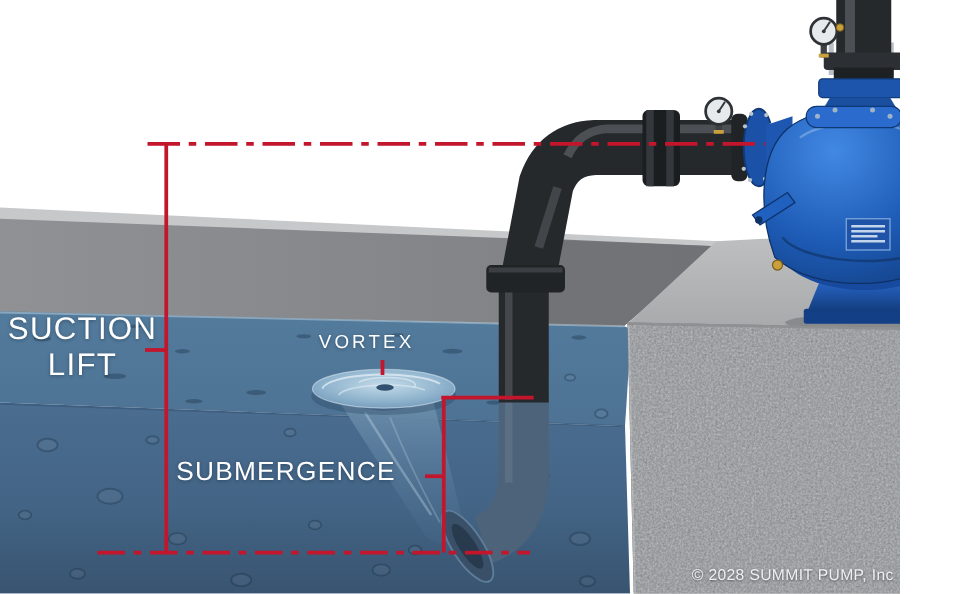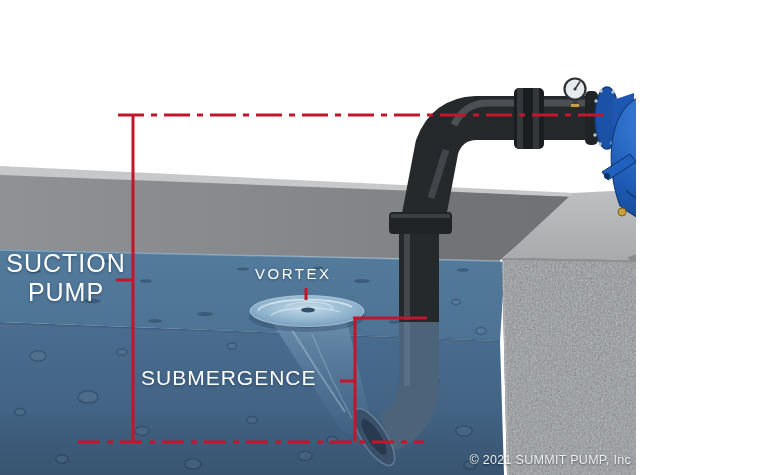--- a/index.html
+++ b/index.html
@@ -1,16 +1,16 @@
 <!DOCTYPE html>
 <html style="--dimension-red: #c3152b; --water-surface: #537b9c; --water-body: #4a6d90; --water-deep: #385470; --wall-gray: #85878a; --ground-gray: #b6b8ba; --gravel-gray: #55585a; --pipe-black: #26292c; --pump-blue: #1d5bb5; --pump-blue-dark: #123c7d; --label-white: #ffffff;"><head>
 <meta charset="utf-8">
 <style>
   html,body{margin:0;padding:0;background:#ffffff;}
-  #stage{position:relative;width:636px;height:475px;overflow:hidden;background:#ffffff;
+  #stage{position:relative;width:720px;height:475px;overflow:hidden;background:#ffffff;
          font-family:"Liberation Sans",sans-serif;}
   #scene{position:absolute;left:0;top:0;}
   .lbl{position:absolute;color:var(--label-white,#ffffff);font-weight:300;
        text-shadow:0 1px 3px rgba(8,24,40,.38);user-select:none;}
   #suction-lift-label{left:0px;top:249px;width:132px;text-align:center;
        font-size:25px;letter-spacing:1px;line-height:29px;}
   #vortex-label{left:255px;top:265px;width:104px;text-align:left;
        font-size:15px;letter-spacing:2.5px;}
   #submergence-label{left:141px;top:366px;font-size:21px;letter-spacing:1px;}
   #copyright-label{right:5px;top:453px;font-size:12.5px;font-weight:400;
@@ -269,19 +269,19 @@
       <path d="M353,318 H427"></path>
       <path d="M355,318 V442"></path>
       <path d="M340,381 H355"></path>
     </g>
     <path d="M306,288 V300"></path>
   </g>
 </svg>
 
 <div id="suction-lift-label" class="lbl">
   <div>SUCTION</div>
-  <div>PUMP</div>
+  <div>LIFT</div>
 </div>
 <div id="vortex-label" class="lbl">VORTEX</div>
 <div id="submergence-label" class="lbl">SUBMERGENCE</div>
-<div id="copyright-label" class="lbl">© 2021 SUMMIT PUMP, Inc</div>
+<div id="copyright-label" class="lbl">© 2028 SUMMIT PUMP, Inc</div>
 
 </div>
 
 </body></html>

